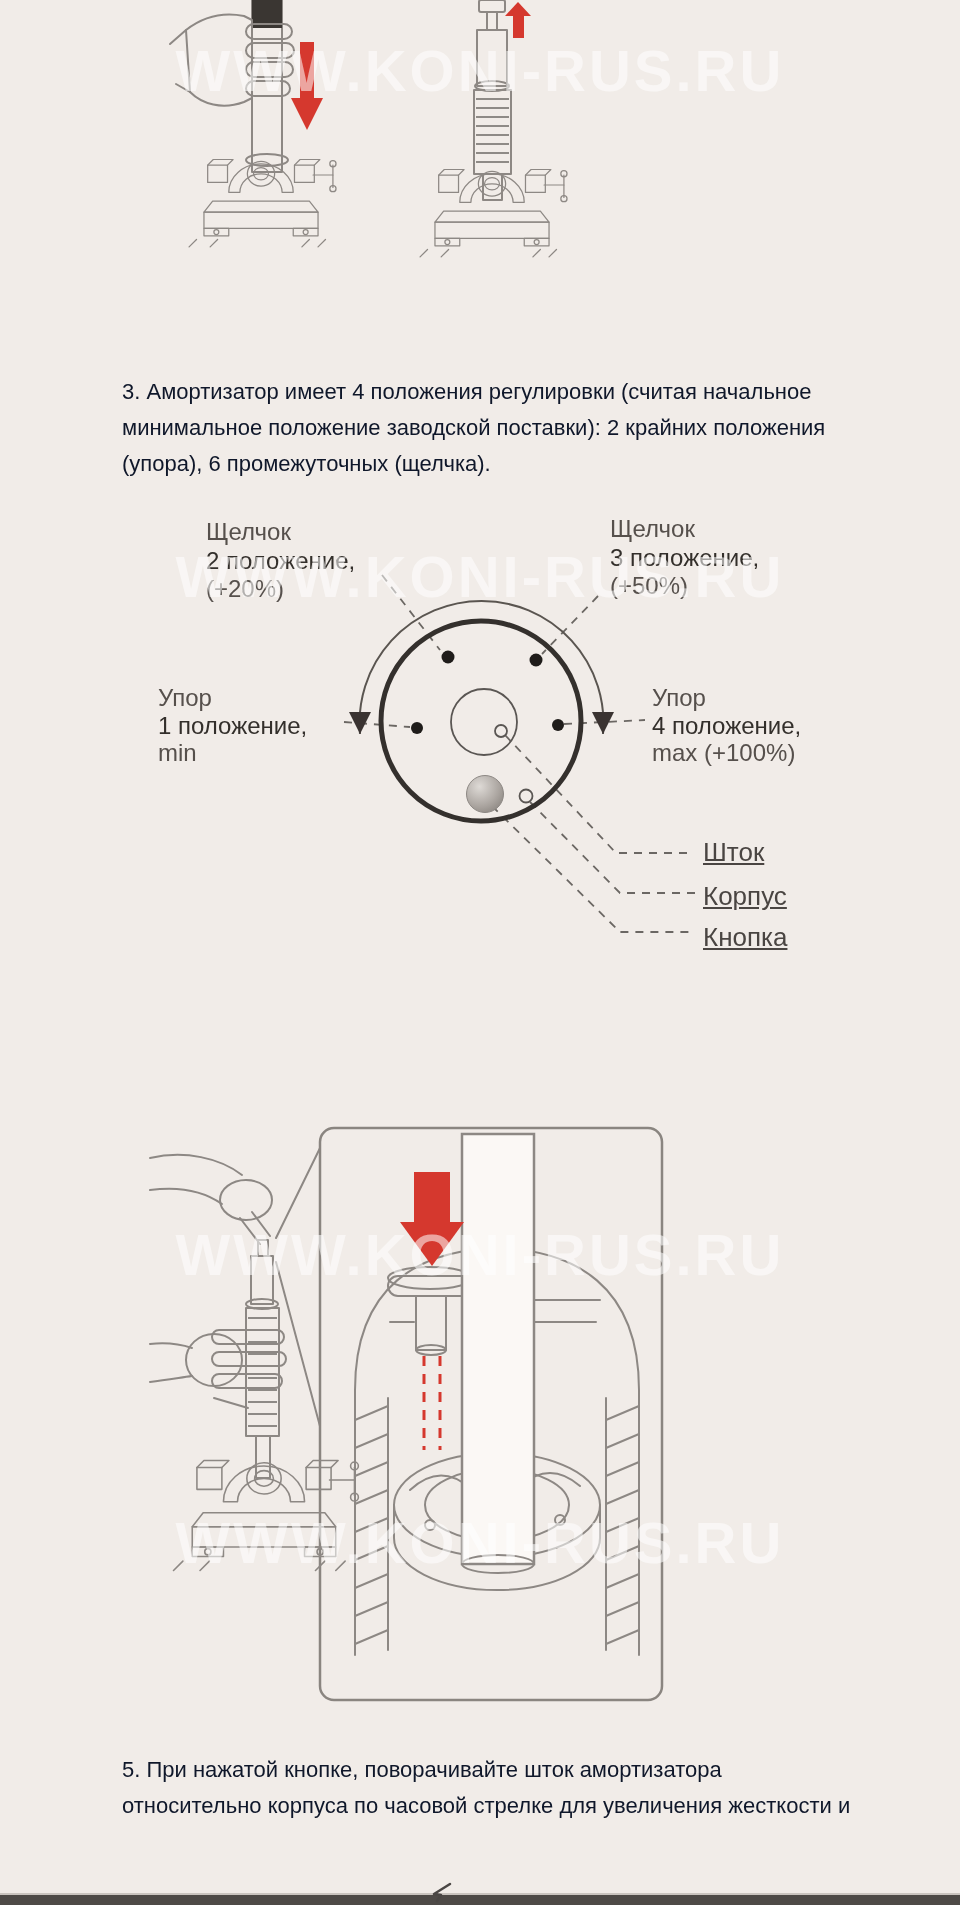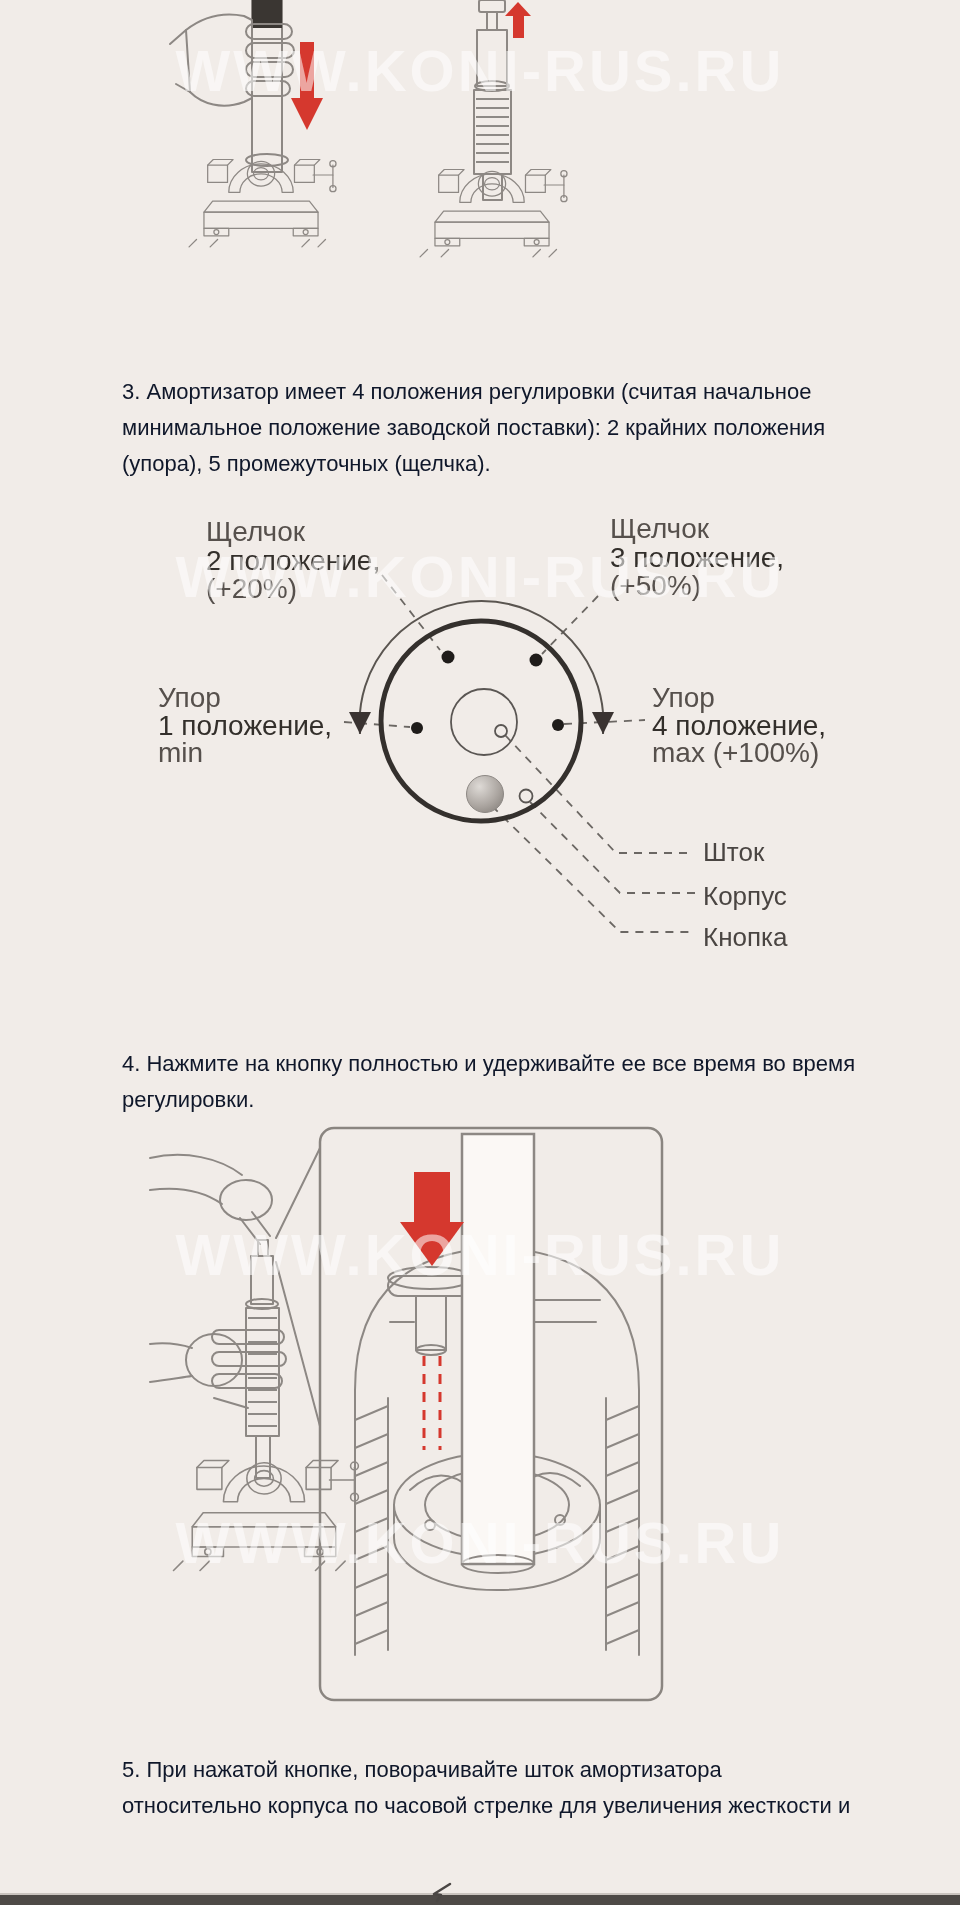--- a/index.html
+++ b/index.html
@@ -5,26 +5,26 @@
   html,body{margin:0;padding:0;}
   body{width:960px;height:1905px;position:relative;background:#f1ece8;
        font-family:"Liberation Sans",sans-serif;overflow:hidden;}
   #canvas{position:absolute;inset:0;width:960px;height:1469px;}
   svg.art{position:absolute;left:0;}
   .wm{position:absolute;left:0;width:960px;text-align:center;
       font-weight:bold;font-size:58px;line-height:58px;letter-spacing:3px;
       color:rgba(255,255,255,0.55);white-space:nowrap;pointer-events:none;z-index:5;}
   .step{position:absolute;left:122px;color:#0f172a;font-size:22px;z-index:3;}
   .step .ln{height:36px;line-height:36px;white-space:nowrap;}
-  .dial-label{position:absolute;color:#56504c;font-size:28px;z-index:4;}
+  .dial-label{position:absolute;color:#56504c;font-size:24px;z-index:4;}
   .dial-label .ln{height:28.5px;line-height:28.5px;white-space:nowrap;}
   .dial-label .b{font-weight:normal;color:#332f2b;}
   .dial-label.stops .ln{height:27.5px;line-height:27.5px;}
   .part-label{position:absolute;color:#4a4542;font-size:26px;line-height:28px;
-              white-space:nowrap;z-index:4;}
+              white-space:nowrap;z-index:4;text-decoration:underline;}
   #bottom-light{position:absolute;left:0;top:1893px;width:960px;height:2px;background:#cac4bf;}
   #bottom-bar{position:absolute;left:0;top:1895px;width:960px;height:10px;background:#4e4a47;}
   .stroke{fill:none;stroke:#8d8884;stroke-width:2;stroke-linecap:round;stroke-linejoin:round;}
 </style>
 </head>
 <body>
 
 <div id="canvas">
 
   <svg width="0" height="0" style="position:absolute">
@@ -89,21 +89,21 @@
         <rect x="513" y="16" width="11" height="22"></rect>
       </g>
     </g>
   </svg>
 
   <div class="wm" style="top:42px">WWW.KONI-RUS.RU</div>
 
   <div class="step" style="top:374px">
     <div class="ln">3. Амортизатор имеет 4 положения регулировки (считая начальное</div>
     <div class="ln">минимальное положение заводской поставки): 2 крайних положения</div>
-    <div class="ln">(упора), 5 промежуточных (щелчка).</div>
+    <div class="ln">(упора), 6 промежуточных (щелчка).</div>
   </div>
 
   <svg class="art" id="dial-art" style="top:410px" width="960" height="560" viewBox="0 410 960 560">
     <g stroke="#6b6763" stroke-width="1.8" stroke-dasharray="8 7" fill="none">
       <path d="M382,575 L440,650"></path>
       <path d="M598,596 L542,654"></path>
       <path d="M344,722 L410,727"></path>
       <path d="M564,724 L645,720"></path>
       <path d="M505,735 L616,853 L693,853"></path>
       <path d="M530,802 L620,893 L695,893"></path>
@@ -151,24 +151,20 @@
   <div class="dial-label stops" style="left:652px;top:684px">
     <div class="ln">Упор</div>
     <div class="ln b">4 положение,</div>
     <div class="ln">max (+100%)</div>
   </div>
 
   <div class="part-label" style="left:703px;top:838px">Шток</div>
   <div class="part-label" style="left:703px;top:882px">Корпус</div>
   <div class="part-label" style="left:703px;top:923px">Кнопка</div>
 
-  <div class="step" style="top:1046px">
-    <div class="ln">4. Нажмите на кнопку полностью и удерживайте ее все время во время</div>
-    <div class="ln">регулировки.</div>
-  </div>
 
   <svg class="art" id="press-art" style="top:1120px" width="960" height="600" viewBox="0 1120 960 600">
 
     <path class="stroke" stroke-width="1.5" d="M276,1238 L321,1146 M276,1262 L321,1430"></path>
 
     <rect x="320" y="1128" width="342" height="572" rx="14" fill="#f1ece8" stroke="#8a8580" stroke-width="2.5"></rect>
 
     <g>
       <path class="stroke" stroke-width="2.5" d="M355,1390 C355,1285 420,1250 497,1248 C574,1250 639,1285 639,1390 V1655"></path>
       <path class="stroke" stroke-width="2.5" d="M355,1390 V1655"></path>

